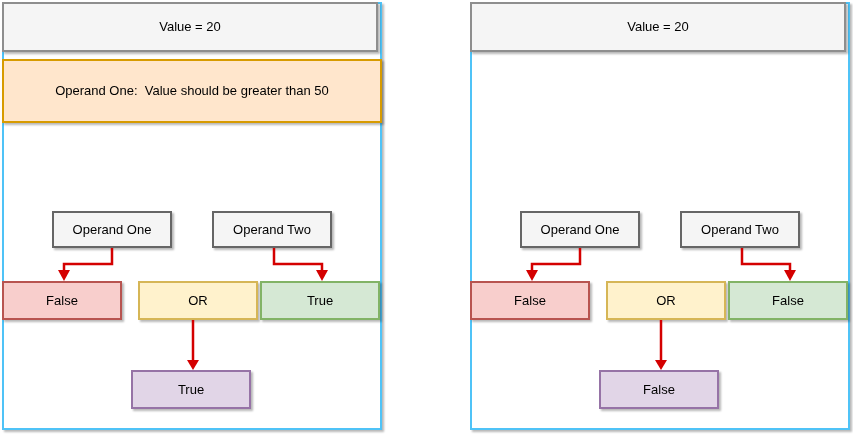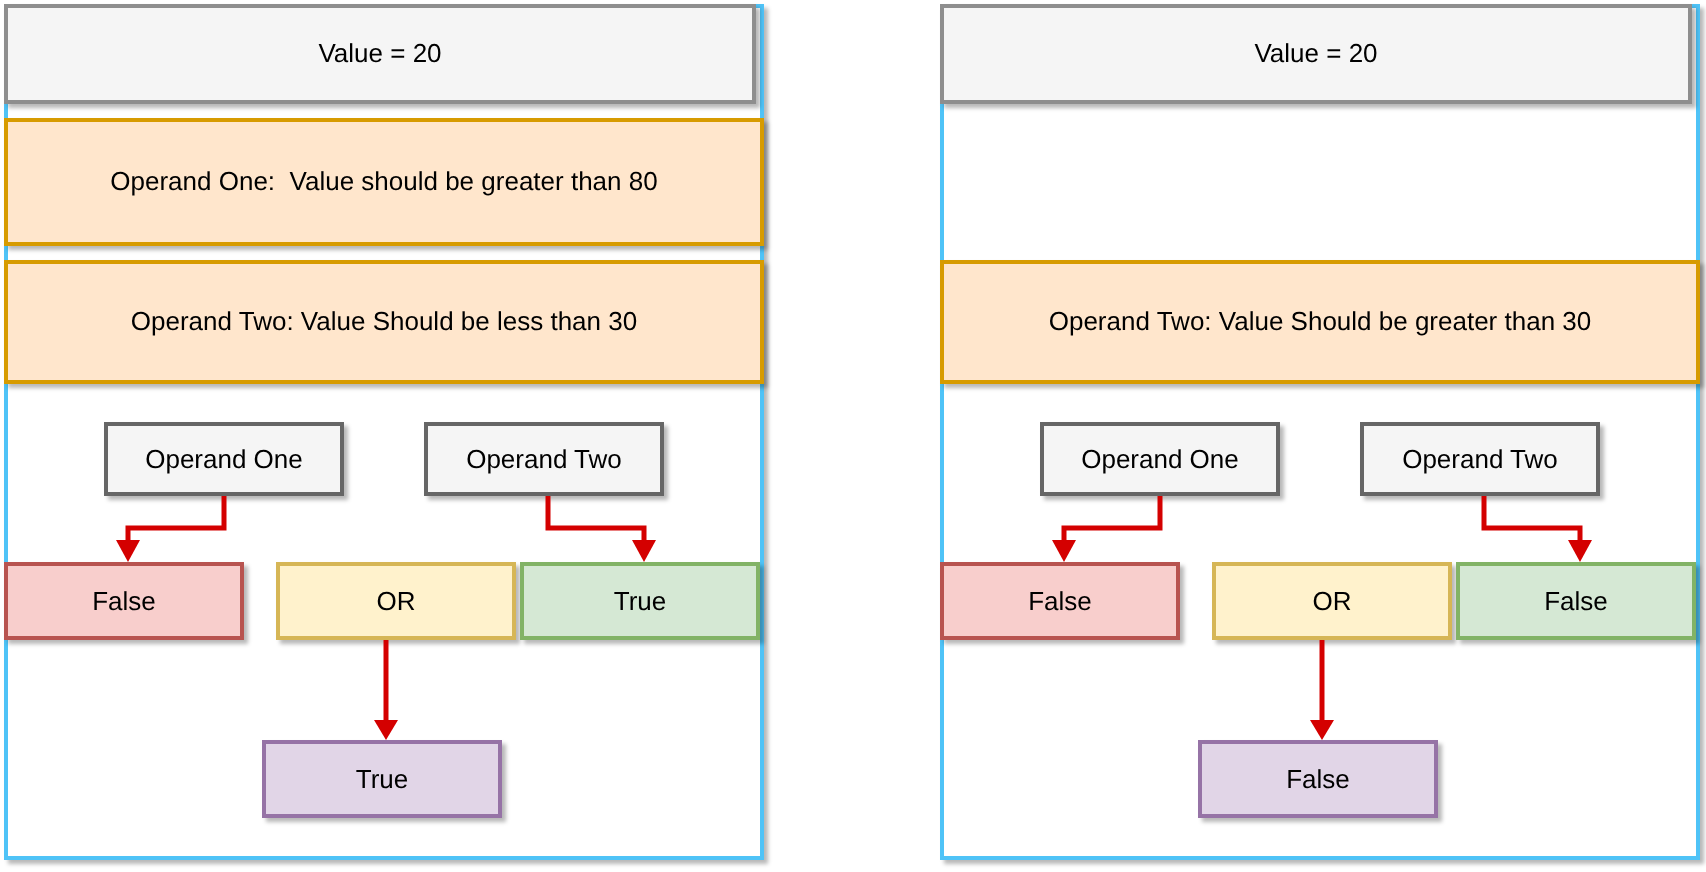--- a/index.html
+++ b/index.html
@@ -116,22 +116,21 @@
 </head>
 <body>
 
 <div class="stage">
 
   <div class="panel left">
     <div class="canvas"></div>
 
     <div class="box value-box">Value = 20</div>
 
-    <div class="box operand-desc one">Operand One:  Value should be greater than 80</div>
-    <div class="box operand-desc two">Operand Two: Value Should be less than 30</div>
+    <div class="box operand-desc one">Operand One:  Value should be greater than 50</div>
 
     <div class="box node one">Operand One</div>
     <div class="box node two">Operand Two</div>
 
     <div class="box res false-box">False</div>
     <div class="box res or-box">OR</div>
     <div class="box res true-box">True</div>
 
     <div class="box final-box">True</div>
 
@@ -149,21 +148,20 @@
         <path class="head" d="M185 358 L197 358 L191 368 Z"></path>
       </g>
     </svg>
   </div>
 
   <div class="panel right">
     <div class="canvas"></div>
 
     <div class="box value-box">Value = 20</div>
 
-    <div class="box operand-desc two">Operand Two: Value Should be greater than 30</div>
 
     <div class="box node one">Operand One</div>
     <div class="box node two">Operand Two</div>
 
     <div class="box res false-box">False</div>
     <div class="box res or-box">OR</div>
     <div class="box res true-box">False</div>
 
     <div class="box final-box">False</div>
 

